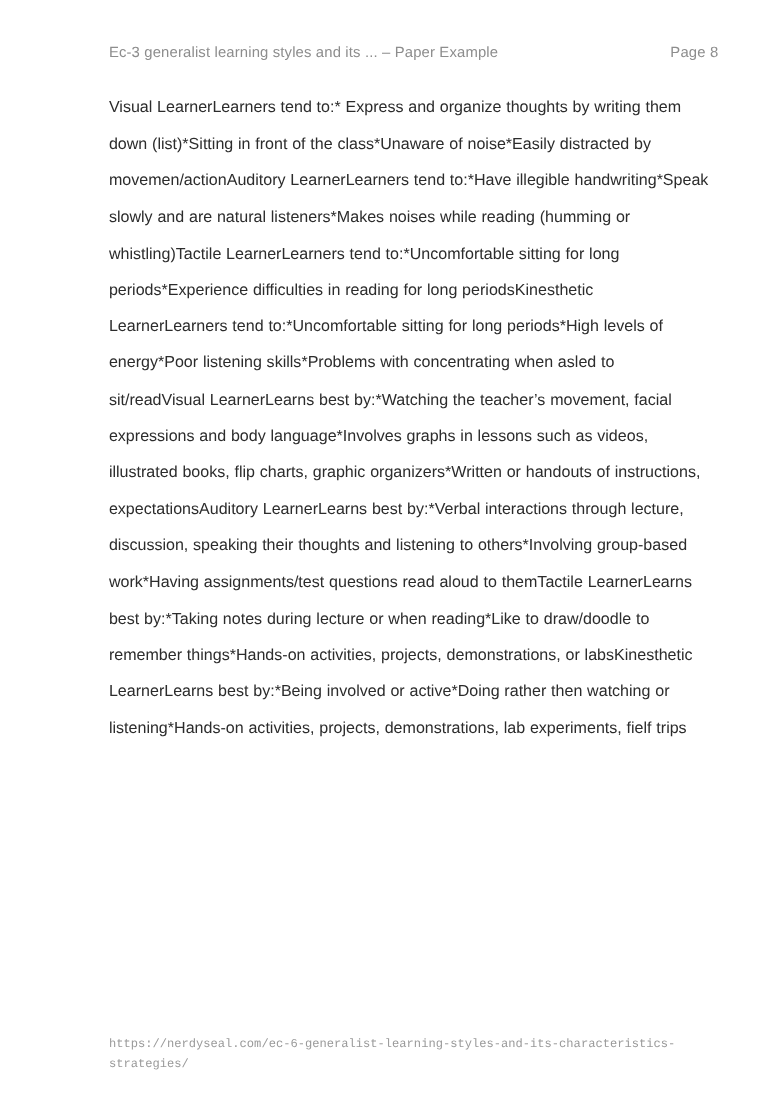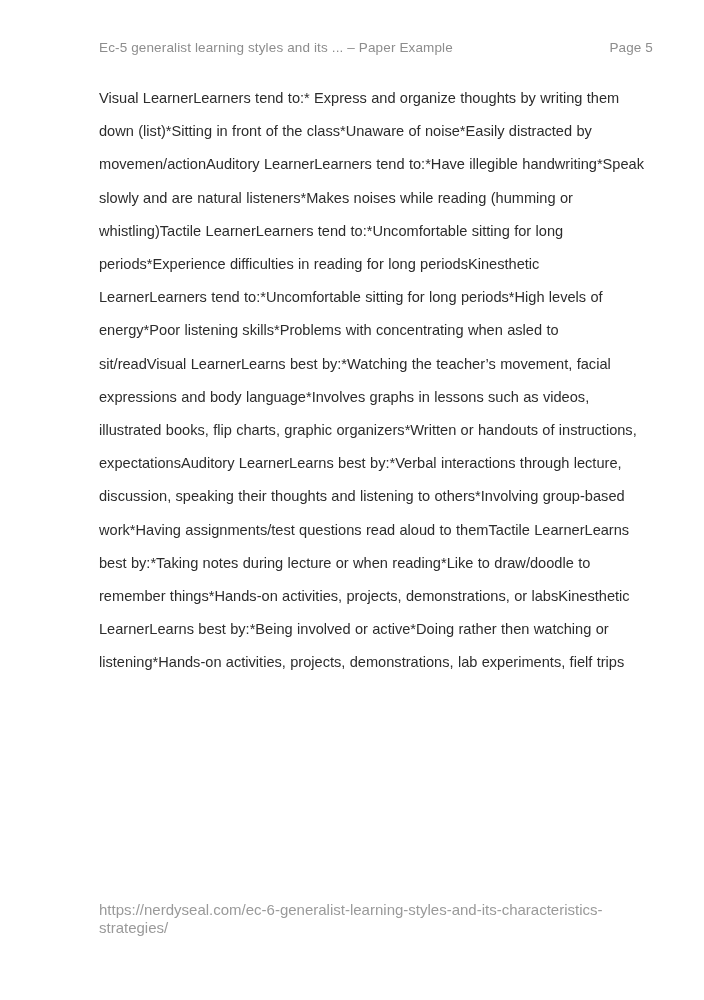--- a/index.html
+++ b/index.html
@@ -57,35 +57,36 @@
     line-height: 33.2px;
     color: #2c2c2c;
     text-align: left;
     word-spacing: 0.02em;
   }
 
   
   .page-footer {
     position: absolute;
     left: 99px;
-    top: 901px;
+    top: 941px;
     width: 551px;
-    font-size: 15px;
+    font-size: 11px;
     line-height: 18px;
     color: #9a9a9a;
     word-break: break-word;
+    font-family: Liberation Mono, monospace;
   }
 </style>
 </head>
 <body>
 
 <div class="page">
 
   <div class="page-header">
-    <span class="doc-title">Ec-5 generalist learning styles and its ... – Paper Example</span>
-    <span class="page-number">Page 5</span>
+    <span class="doc-title">Ec-3 generalist learning styles and its ... – Paper Example</span>
+    <span class="page-number">Page 8</span>
   </div>
 
   <div class="body-copy">Visual LearnerLearners tend to:* Express and organize thoughts by writing them down (list)*Sitting in front of the class*Unaware of noise*Easily distracted by movemen/actionAuditory LearnerLearners tend to:*Have illegible handwriting*Speak slowly and are natural listeners*Makes noises while reading (humming or whistling)Tactile LearnerLearners tend to:*Uncomfortable sitting for long periods*Experience difficulties in reading for long periodsKinesthetic LearnerLearners tend to:*Uncomfortable sitting for long periods*High levels of energy*Poor listening skills*Problems with concentrating when asled to sit/readVisual LearnerLearns best by:*Watching the teacher’s movement, facial expressions and body language*Involves graphs in lessons such as videos, illustrated books, flip charts, graphic organizers*Written or handouts of instructions, expectationsAuditory LearnerLearns best by:*Verbal interactions through lecture, discussion, speaking their thoughts and listening to others*Involving group-based work*Having assignments/test questions read aloud to themTactile LearnerLearns best by:*Taking notes during lecture or when reading*Like to draw/doodle to remember things*Hands-on activities, projects, demonstrations, or labsKinesthetic LearnerLearns best by:*Being involved or active*Doing rather then watching or listening*Hands-on activities, projects, demonstrations, lab experiments, fielf trips</div>
 
   <div class="page-footer">https://nerdyseal.com/ec-6-generalist-learning-styles-and-its-characteristics-strategies/</div>
 
 </div>
 
 </body></html>

